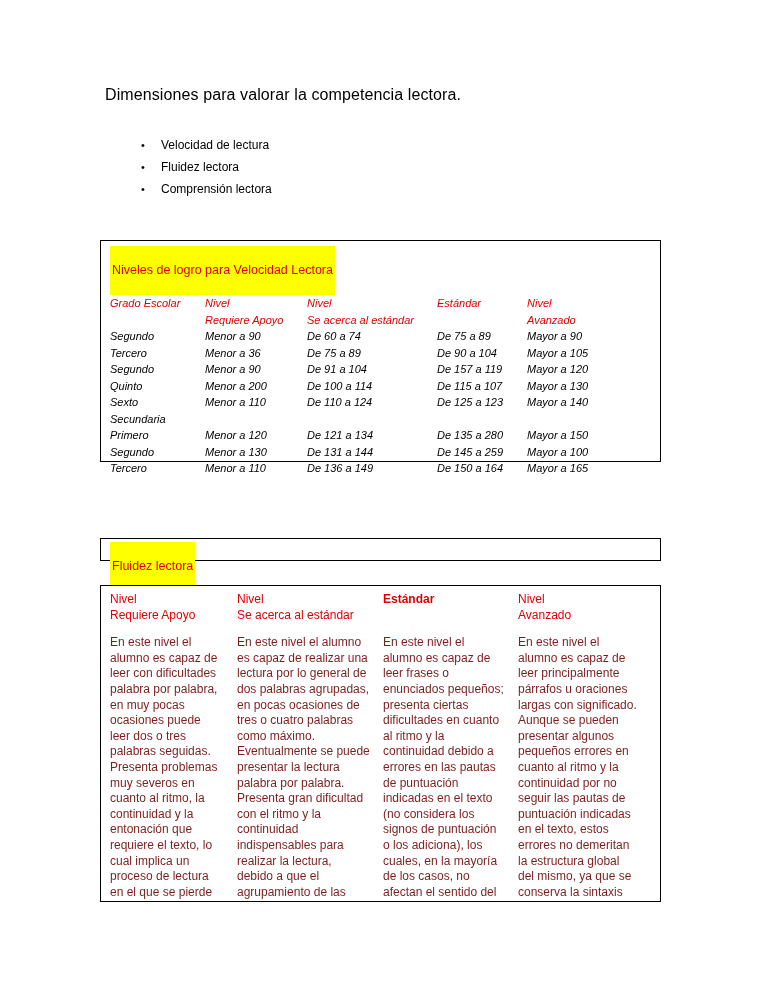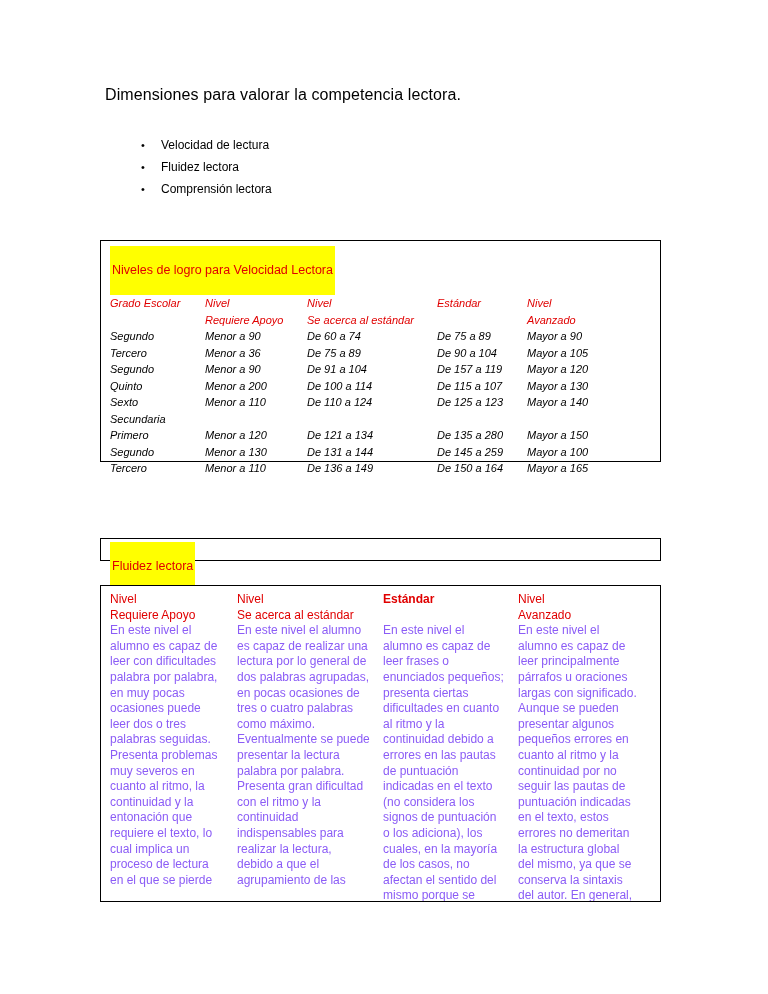--- a/index.html
+++ b/index.html
@@ -53,21 +53,21 @@
   .hline { min-height:16.5px; }
 
   .ftable {
     display:grid;
     grid-template-columns:127px 146px 135px 1fr;
     font-size:12px; line-height:15.6px;
   }
   .fcol { padding-right:13px; }
   .fhdr-line { min-height:15.6px; color:#e00000; }
   .fhdr-bold { font-weight:bold; }
-  .fbody { color:#8b5cf6; margin-top:0; }
+  .fbody { color:#7f1d1d; margin-top:12px; }
 </style>
 </head>
 <body>
 
 <div class="page">
 
   <h1 class="doc-title">Dimensiones para valorar la competencia lectora.</h1>
 
   <div class="bullets">
     <div class="bullet-item">

